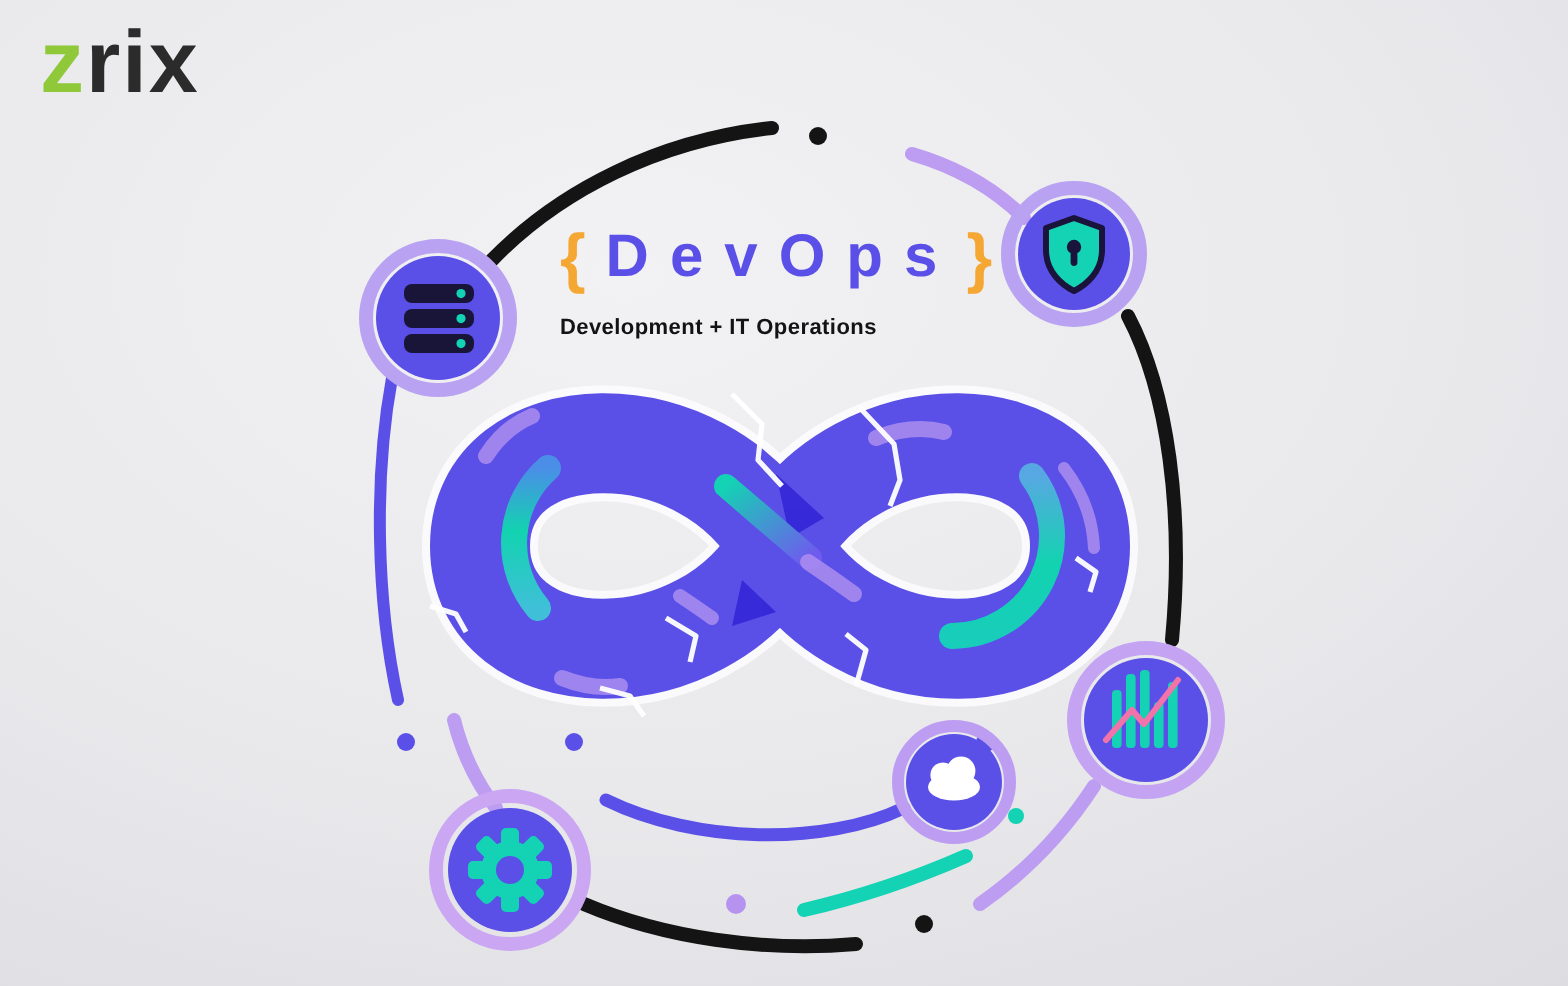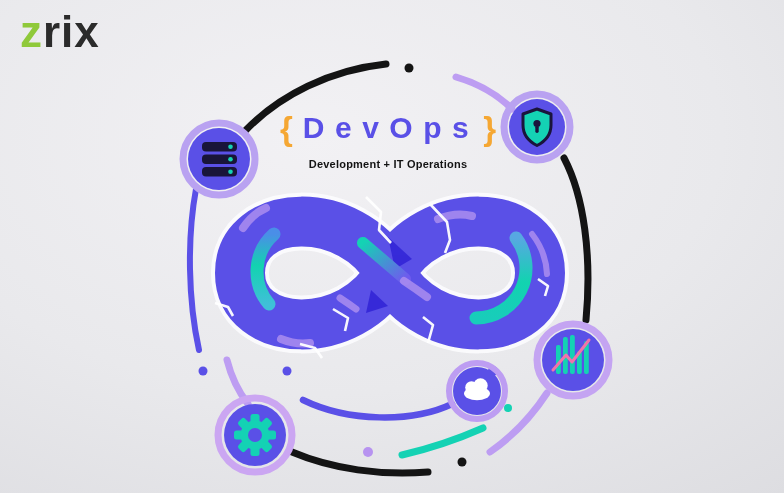--- a/index.html
+++ b/index.html
@@ -14,21 +14,21 @@
     position:absolute;top:10px;left:20px;
     font-weight:800;font-size:44px;line-height:1;
     letter-spacing:1px;
     user-select:none;
   }
   .logo .z{color:#8FC93A;}
   .logo .rix{color:#2b2b2b;}
   .title-block{
     position:absolute;top:112px;left:388px;
     transform:translateX(-50%);
-    text-align:center;white-space:nowrap;
+    text-align:left;white-space:nowrap;
   }
   .title-line{
     font-size:30px;font-weight:800;line-height:1;
   }
   .brace{color:#F5A733;font-size:33px;vertical-align:-2px;}
   .brace.open{margin-right:10px;}
   .brace.close{margin-left:4px;}
   .devops{color:#5A50E7;letter-spacing:0.35em;}
   .subtitle{
     margin-top:13px;

